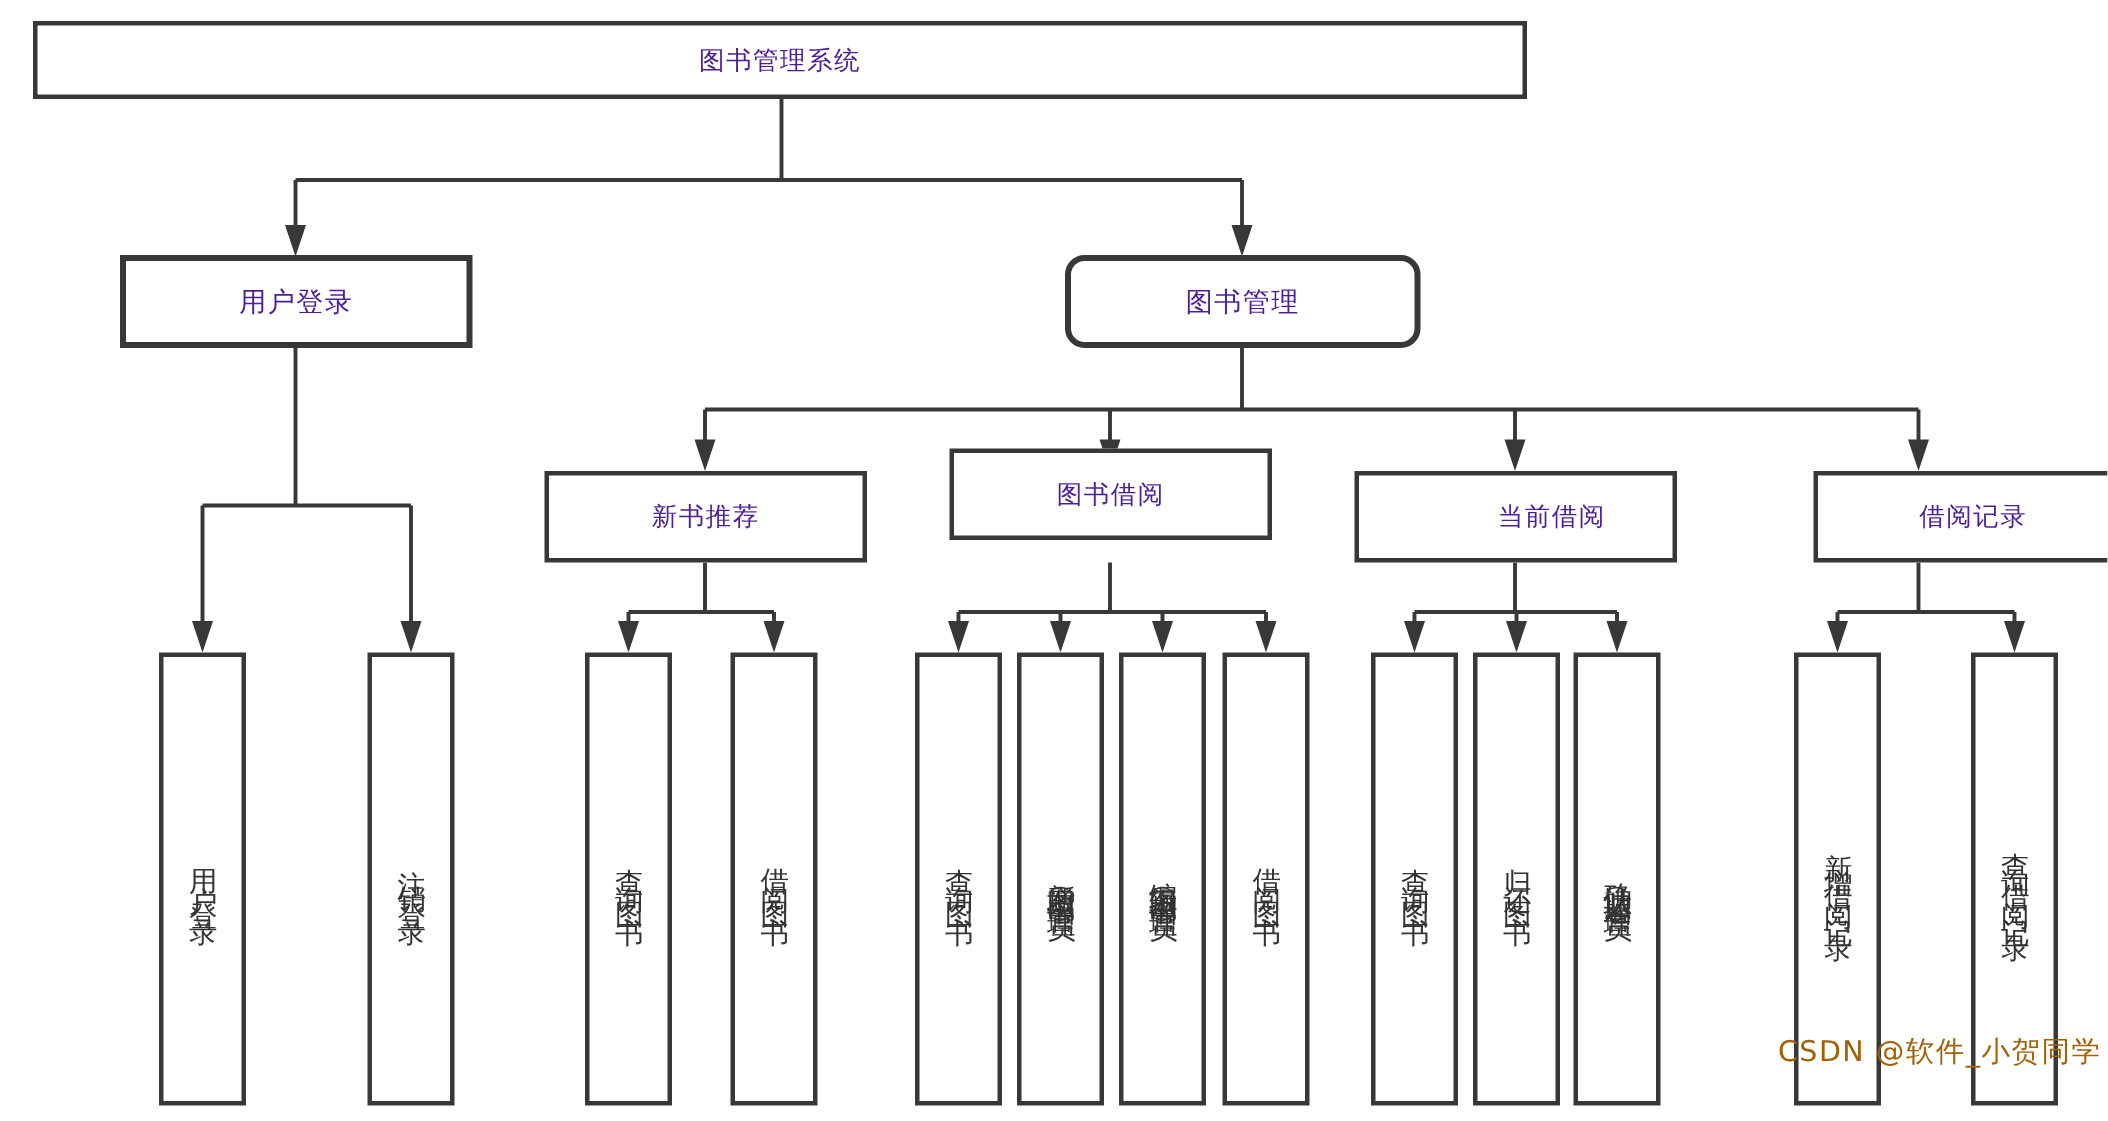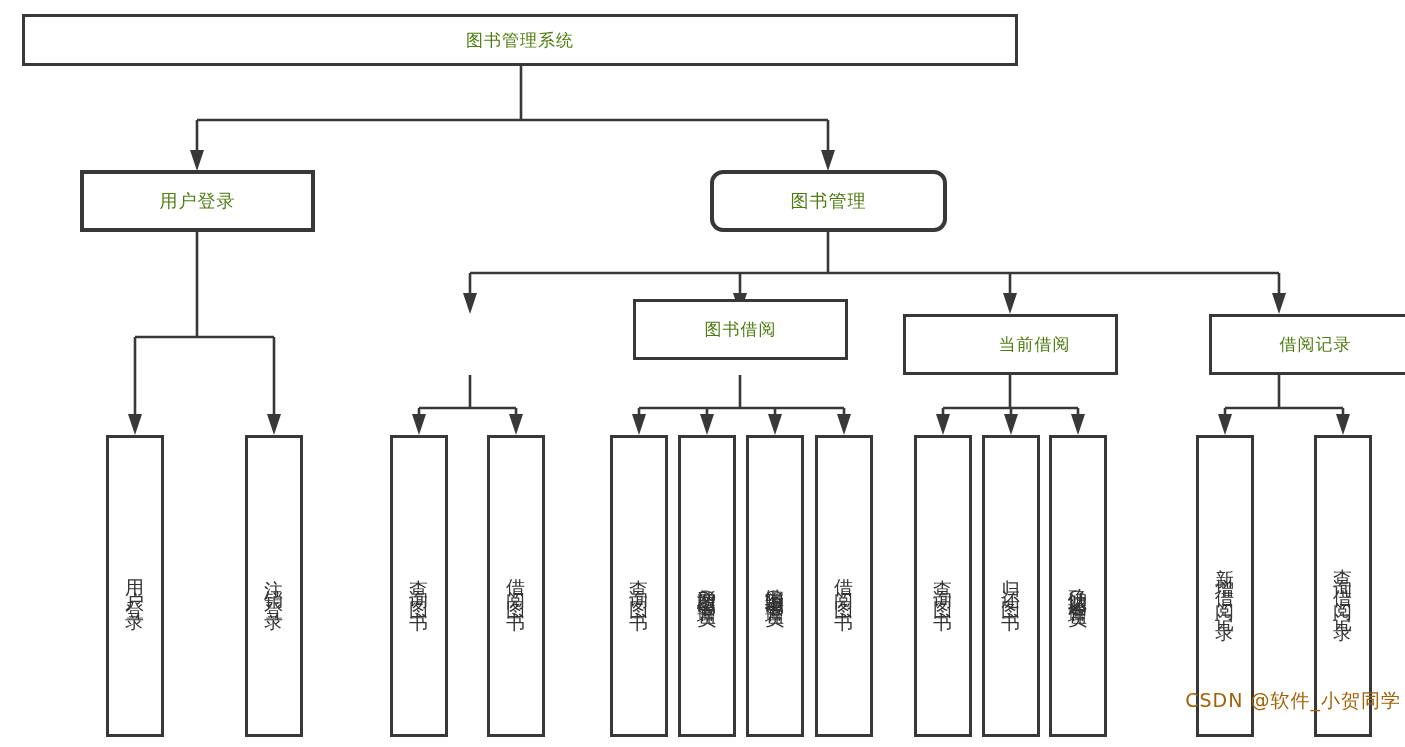--- a/index.html
+++ b/index.html
@@ -15,21 +15,21 @@
     position: absolute;
     left: 0; top: 0;
     width: 1405px; height: 747px;
     z-index: 1;
   }
   .node {
     position: absolute;
     box-sizing: border-box;
     background: #ffffff;
     border: 3px solid #383838;
-    color: #4d7c0f;
+    color: #4c1d95;
     display: flex;
     align-items: center;
     justify-content: center;
     font-size: 17px;
     z-index: 2;
     letter-spacing: 1px;
   }
   .node.lvl2 { border-width: 4px; font-size: 18px; }
   .vnode {
     position: absolute;
@@ -98,20 +98,21 @@
       <polygon points="1225,435 1218,414 1232,414"></polygon>
       <polygon points="1343,435 1336,414 1350,414"></polygon>
     </g>
   </svg>
 
   <div class="node" style="left:22px; top:14px; width:996px; height:52px;">图书管理系统</div>
 
   <div class="node lvl2" style="left:80px; top:170px; width:235px; height:62px;">用户登录</div>
   <div class="node lvl2" style="left:710px; top:170px; width:237px; height:62px;border-radius:13px;">图书管理</div>
 
+  <div class="node" style="left:363px; top:314px; width:215px; height:61px;">新书推荐</div>
   <div class="node" style="left:633px; top:299px; width:215px; height:61px;">图书借阅</div>
   <div class="node" style="left:903px; top:314px; width:215px; height:61px;padding-left:48px;">当前借阅</div>
   <div class="node" style="left:1173px; top:314px; width:213px; height:61px;margin-left:36px;">借阅记录</div>
 
   <div class="vnode" style="left:106px;">用户登录</div>
   <div class="vnode" style="left:245px;">注销登录</div>
 
   <div class="vnode" style="left:390px;">查询图书</div>
   <div class="vnode" style="left:487px;">借阅图书</div>
 

